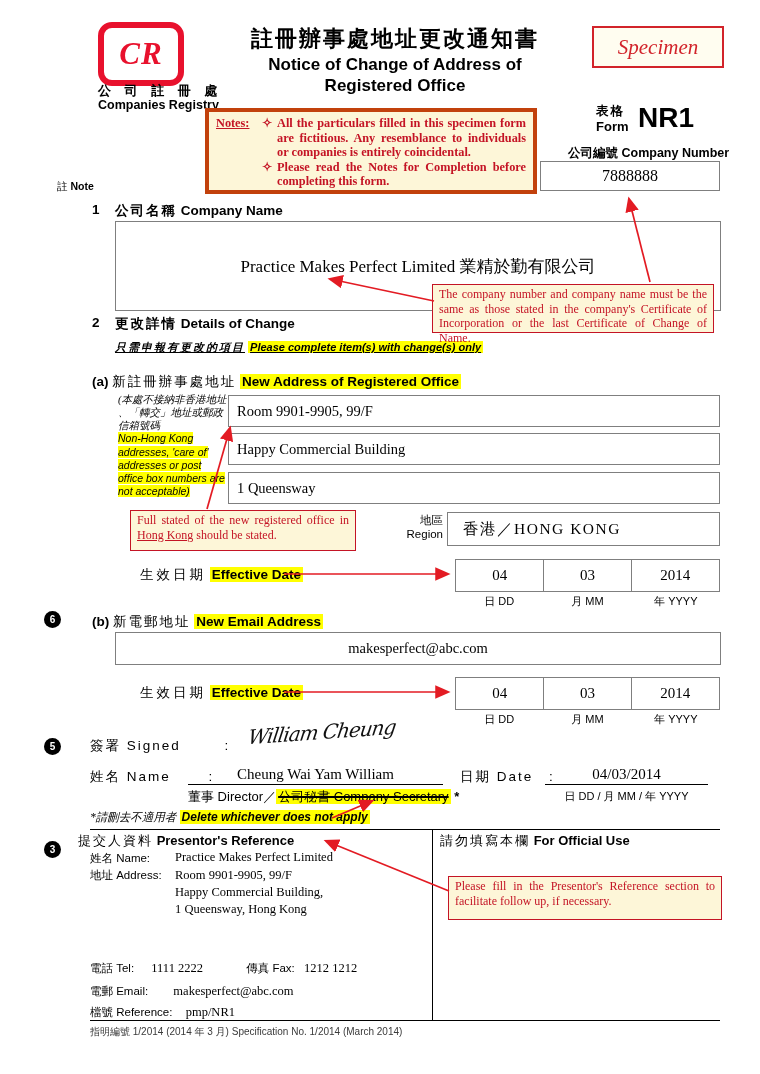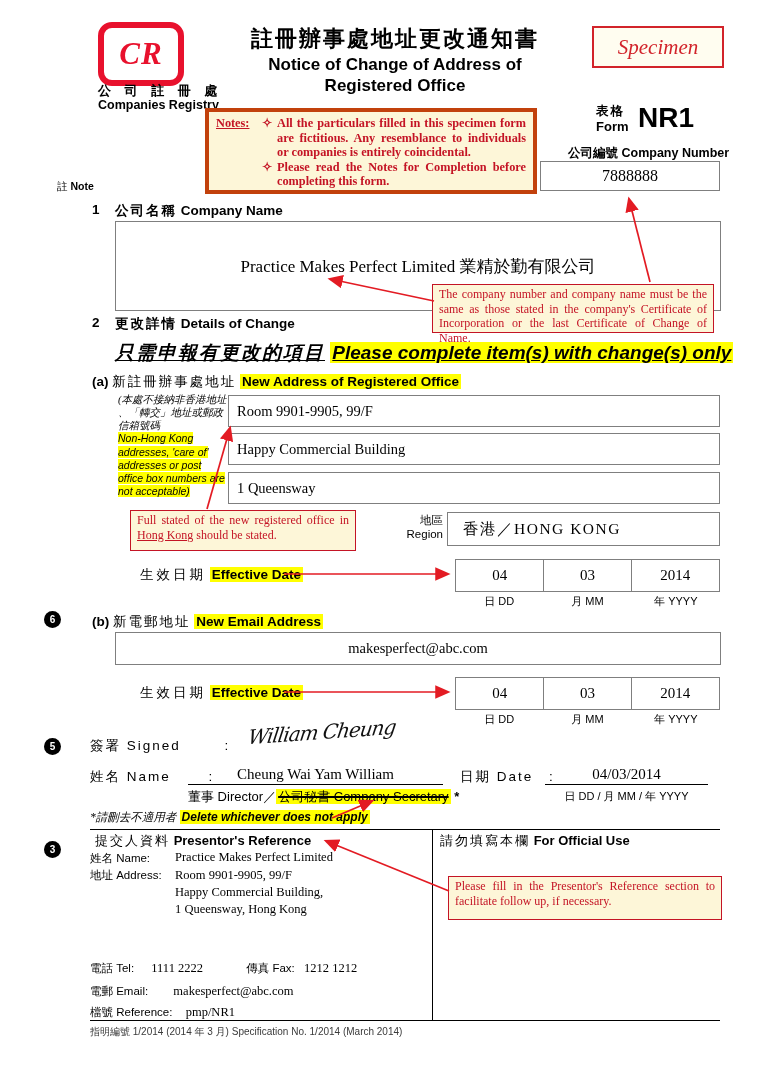--- a/index.html
+++ b/index.html
@@ -53,21 +53,21 @@
   .cname-box{left:115px;top:221px;width:606px;height:90px;border:1.5px solid #7f7f7f;box-sizing:border-box;
         display:flex;align-items:center;justify-content:center;z-index:1;}
   .cname-box span{font-family:"Liberation Serif",serif;font-size:17px;}
   .callout{border:1.5px solid #c41425;background:#fdf6d8;color:#c41425;box-sizing:border-box;
         font-family:"Liberation Serif",serif;font-size:12px;line-height:1.22;padding:2px 6px;text-align:justify;z-index:3;}
   .co1{left:432px;top:284px;width:282px;height:49px;}
   .co2{left:130px;top:510px;width:226px;height:41px;}
   .co3{left:448px;top:876px;width:274px;height:44px;}
   .s2{left:92px;top:315px;}
   .s2lab{left:115px;top:315px;}
-  .instr{left:115px;top:340px;font-size:19px;}
+  .instr{left:115px;top:340px;font-size:11px;}
   .itema{left:92px;top:373px;font-size:13.5px;}
   .marginnote{left:118px;top:393px;width:110px;font-size:10.5px;line-height:1.25;}
   .marginnote .mzh{font-family:"Liberation Serif",serif;font-style:italic;}
   .marginnote .men{font-style:italic;background:#ffff00;display:inline;}
   .fbox{border:1.5px solid #7f7f7f;box-sizing:border-box;background:#fff;
         display:flex;align-items:center;font-family:"Liberation Serif",serif;font-size:14.5px;padding-left:8px;}
   .ab1{left:228px;top:395px;width:492px;height:32px;}
   .ab2{left:228px;top:433px;width:492px;height:32px;}
   .ab3{left:228px;top:472px;width:492px;height:32px;}
   .regionlab{left:398px;top:514px;width:45px;text-align:right;font-size:11.5px;line-height:1.2;}
@@ -100,21 +100,21 @@
         font-family:"Liberation Serif",serif;font-size:15px;padding-bottom:1px;}
   .datelab{left:460px;top:768px;font-size:13.5px;}
   .dateval{left:545px;top:766px;width:163px;text-align:center;border-bottom:1.2px solid #000;
         font-family:"Liberation Serif",serif;font-size:15px;padding-bottom:1px;}
   .caprow{left:188px;top:788px;font-size:13px;}
   .datesub{left:545px;top:789px;width:163px;text-align:center;font-size:11px;}
   .delrow{left:90px;top:810px;font-size:12px;}
   .delrow .dzh{font-family:"Liberation Serif",serif;font-style:italic;font-size:11.5px;}
   .hline{position:absolute;background:#000;height:1.2px;}
   .vline{position:absolute;background:#000;width:1.2px;}
-  .pheading{left:95px;top:832px;font-size:13px;}
+  .pheading{left:78px;top:832px;font-size:13px;}
   .plabel{font-size:11.5px;}
   .pval{font-family:"Liberation Serif",serif;font-size:12.5px;}
   .pname-l{left:90px;top:851px;}
   .pname-v{left:175px;top:850px;}
   .paddr-l{left:90px;top:868px;}
   .paddr-v{left:175px;top:867px;line-height:17px;}
   .ptel{left:90px;top:961px;}
   .pemail{left:90px;top:984px;}
   .pref{left:90px;top:1005px;}
   .oheading{left:440px;top:832px;font-size:13px;}

